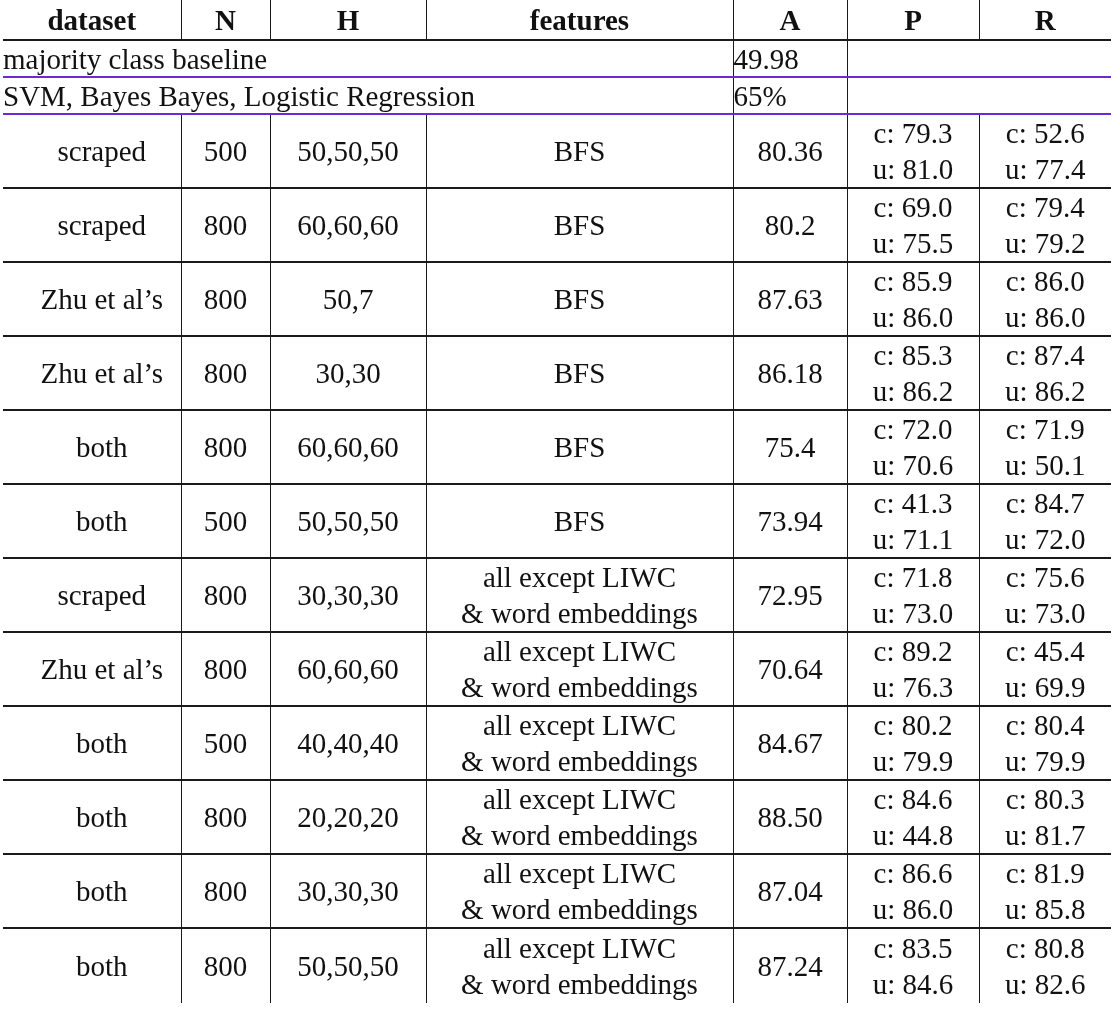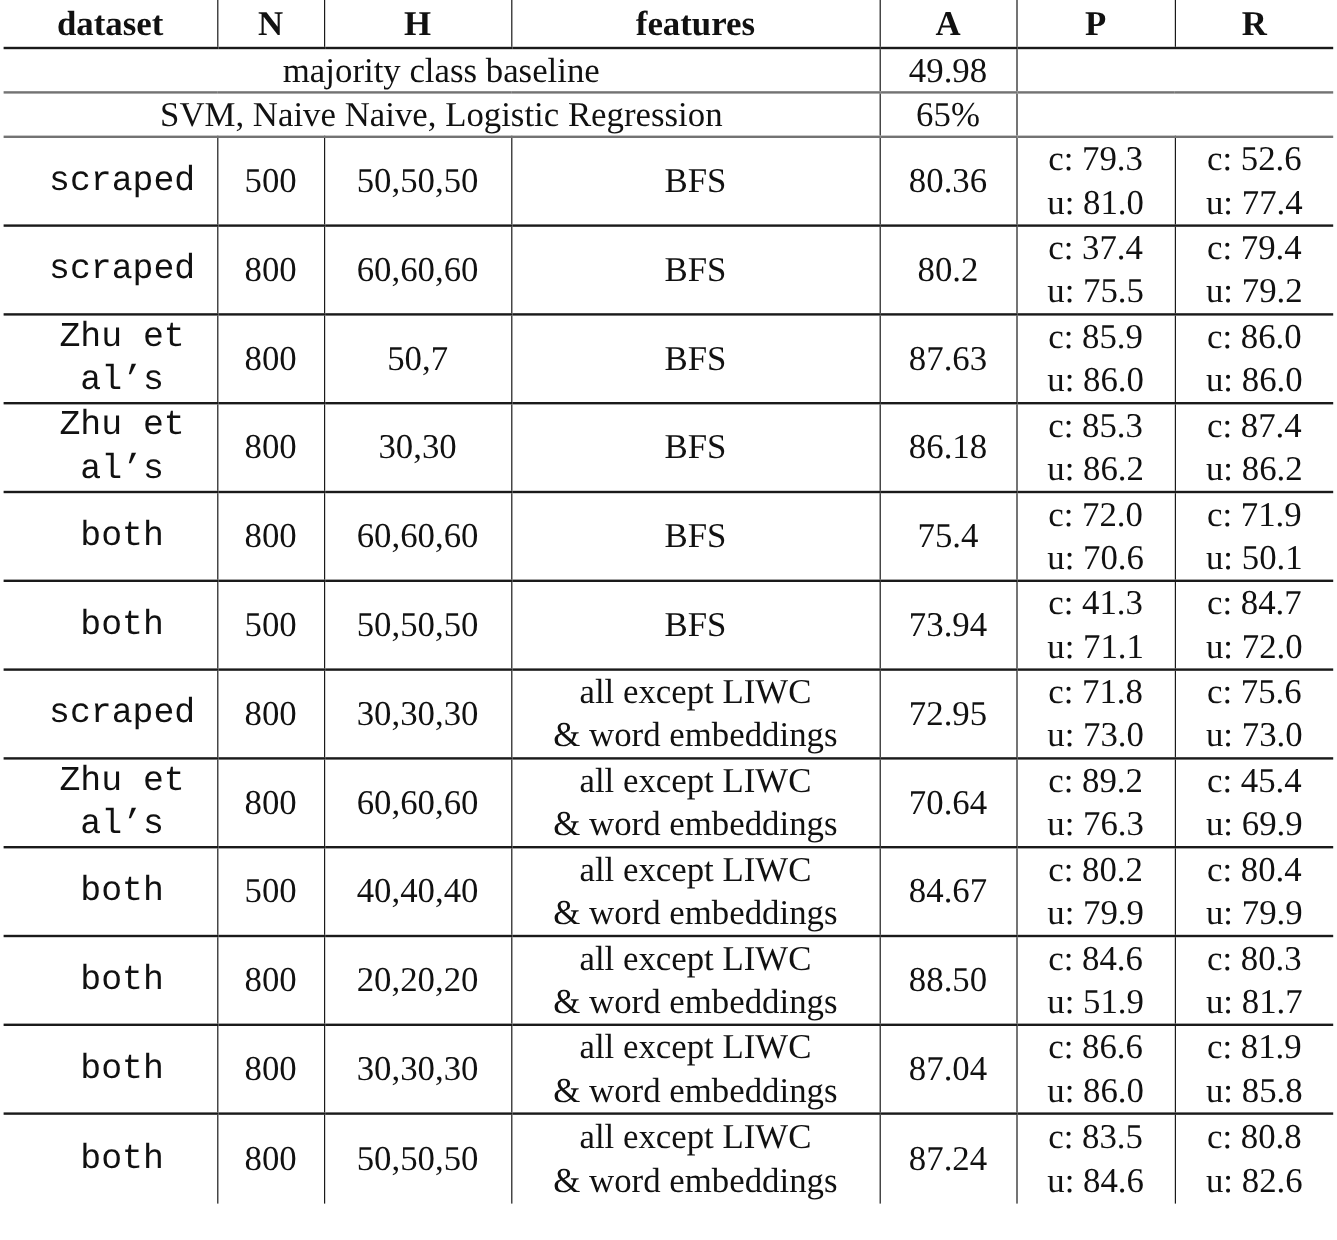--- a/index.html
+++ b/index.html
@@ -10,24 +10,24 @@
   col.c-dataset { width: 178px; }
   col.c-n { width: 89px; }
   col.c-h { width: 156px; }
   col.c-feat { width: 307px; }
   col.c-a { width: 114px; }
   col.c-p { width: 132px; }
   col.c-r { width: 132px; }
   td, th { padding: 0; font-size: 29px; line-height: 36px; vertical-align: middle; }
   th { font-weight: bold; height: 39px; text-align: center; border-bottom: 2px solid #1a1a1a; margin-top: 17px; }
   .vb { border-right: 1.5px solid #1a1a1a; }
-  tr.base td { height: 35px; border-bottom: 2px solid #737373; text-align: center; line-height: 34px; margin-top: 20px; }
+  tr.base td { height: 35px; border-bottom: 2px solid #6d28d9; line-height: 34px; margin-top: 20px; }
   tr.data td { height: 71.5px; border-bottom: 2px solid #1a1a1a; text-align: center; }
   tr.data:last-child td { border-bottom: none; height: 74px; }
-  td.left { text-align: left; padding-left: 20px; font-family: Liberation Mono, monospace; }
+  td.left { text-align: left; padding-left: 20px; }
   .stack { display: block; line-height: 36px; }
 </style>
 </head>
 <body>
 
 <table>
   <colgroup>
     <col class="c-dataset">
       <col class="c-n">
       <col class="c-h">
@@ -47,21 +47,21 @@
       <th>R</th>
     </tr>
   </thead>
   <tbody id="tbody">
     <tr class="base">
       <td colspan="4" class="vb">majority class baseline</td>
       <td class="vb">49.98</td>
       <td colspan="2"></td>
     </tr>
     <tr class="base">
-      <td colspan="4" class="vb">SVM, Naive Naive, Logistic Regression</td>
+      <td colspan="4" class="vb">SVM, Bayes Bayes, Logistic Regression</td>
       <td class="vb">65%</td>
       <td colspan="2"></td>
     </tr>
 
   <tr class="data">
     <td class="vb left">scraped</td>
     <td class="vb">500</td>
     <td class="vb">50,50,50</td>
     <td class="vb">
       <span class="stack">BFS</span>
@@ -81,21 +81,21 @@
   <tr class="data">
     <td class="vb left">scraped</td>
     <td class="vb">800</td>
     <td class="vb">60,60,60</td>
     <td class="vb">
       <span class="stack">BFS</span>
 
     </td>
     <td class="vb">80.2</td>
     <td class="vb">
-      <span class="stack">c: 37.4</span>
+      <span class="stack">c: 69.0</span>
       <span class="stack">u: 75.5</span>
     </td>
     <td>
       <span class="stack">c: 79.4</span>
       <span class="stack">u: 79.2</span>
     </td>
   </tr>
 
   <tr class="data">
     <td class="vb left">Zhu et al’s</td>
@@ -234,21 +234,21 @@
     <td class="vb left">both</td>
     <td class="vb">800</td>
     <td class="vb">20,20,20</td>
     <td class="vb">
       <span class="stack">all except LIWC</span>
       <span class="stack">&amp; word embeddings</span>
     </td>
     <td class="vb">88.50</td>
     <td class="vb">
       <span class="stack">c: 84.6</span>
-      <span class="stack">u: 51.9</span>
+      <span class="stack">u: 44.8</span>
     </td>
     <td>
       <span class="stack">c: 80.3</span>
       <span class="stack">u: 81.7</span>
     </td>
   </tr>
 
   <tr class="data">
     <td class="vb left">both</td>
     <td class="vb">800</td>

